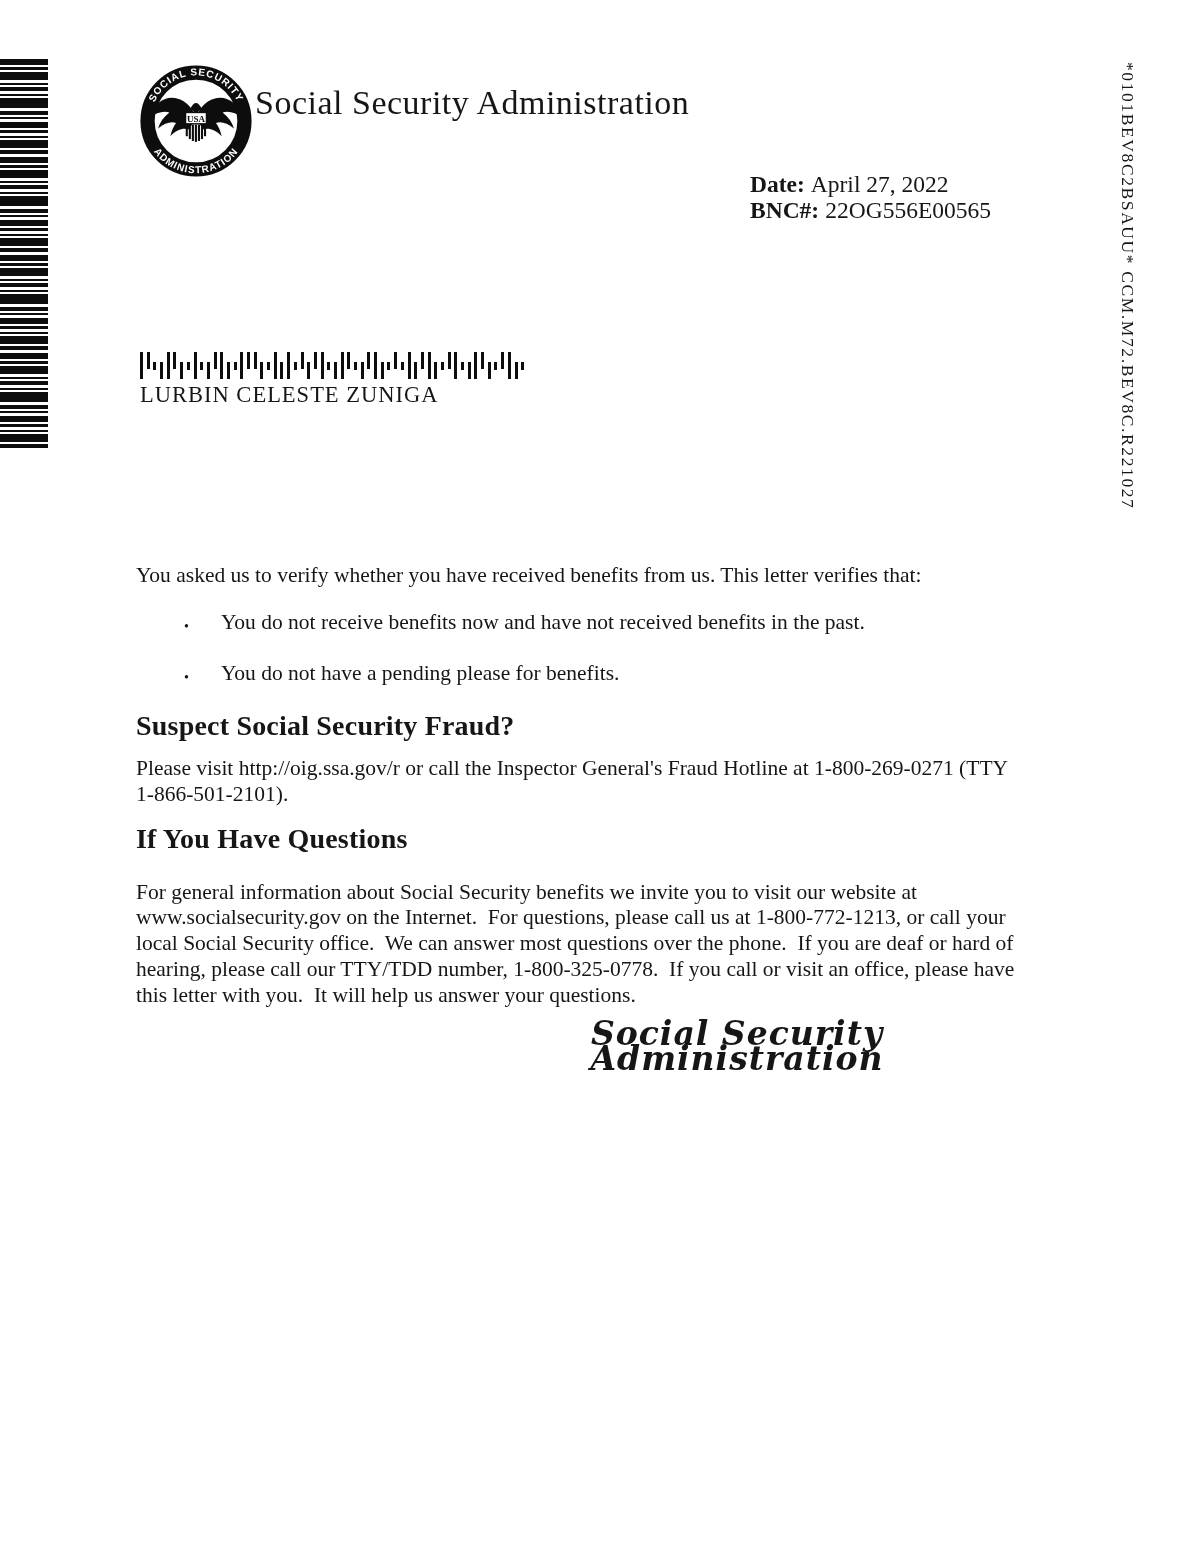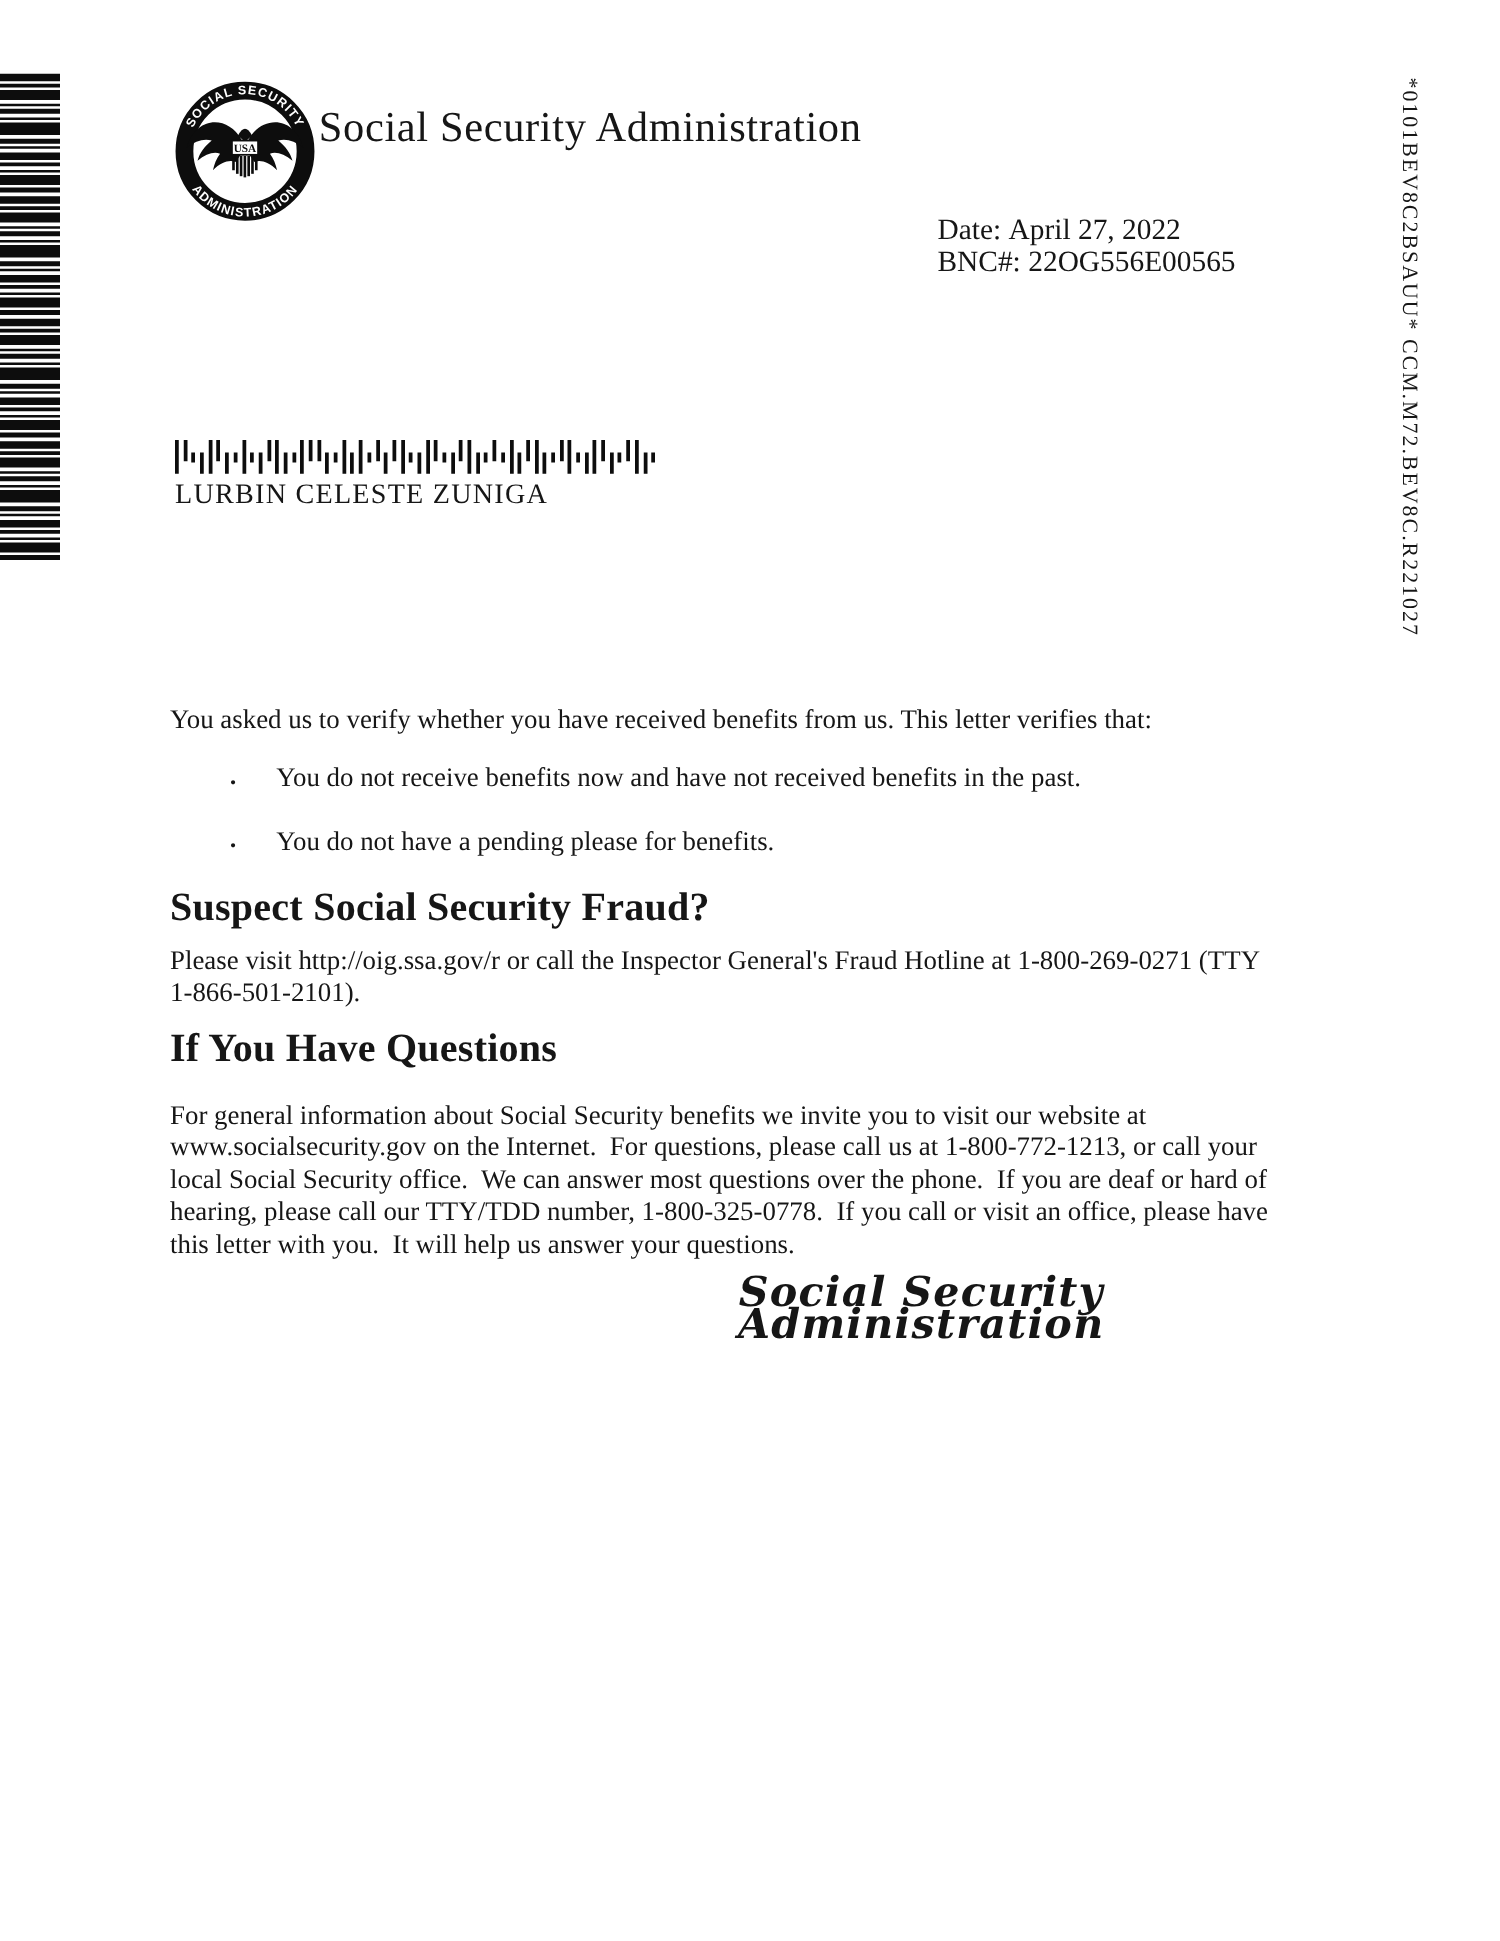--- a/index.html
+++ b/index.html
@@ -21,21 +21,21 @@
   .seal { position:absolute; left:139px; top:64px; width:114px; height:114px; }
 
   
   .titles { position:absolute; left:255px; top:84px; line-height:1.12; }
   .agency-line { font-size:34px; font-weight:400; letter-spacing:0.5px; }
   .doc-title  { font-size:36px; font-weight:700; letter-spacing:0.5px; }
 
   
   .meta { position:absolute; left:750px; top:171px; font-size:23.5px; line-height:26px; }
   .meta .row span { display:inline; }
-  .meta .label { margin-right:6px; }
+  .meta .label { margin-right:6px;font-weight:bold; }
 
   
   .edgecode {
     position:absolute; left:1117px; top:62px; height:430px;
     writing-mode:vertical-rl; text-orientation:sideways;
     font-size:17.5px; letter-spacing:1.6px; white-space:nowrap;
     font-family:"Liberation Serif", serif;
   }
 
   
@@ -49,21 +49,21 @@
   .recipient { margin-top:3px; font-size:22.5px; letter-spacing:1px; }
 
   
   .bodycol { position:absolute; left:136px; top:563px; width:882px;
              font-size:21.5px; line-height:25.8px; }
   .bodycol p { white-space:pre-wrap; }
   .bullets { margin-left:48px; }
   .bullet { display:flex; margin-top:21px; }
   .bullet-mark { width:37px; font-size:14px; padding-top:4px; flex:none; }
   .bullet-text { flex:1; }
-  h2 { font-size:32px; font-weight:700; letter-spacing:0.2px; }
+  h2 { font-size:28px; font-weight:700; letter-spacing:0.2px; }
   .h-fraud { margin-top:23px; }
   .p-fraud { margin-top:17px; }
   .h-questions { margin-top:18px; }
   .p-questions { margin-top:28px; }
 
   
   .signature {
     margin-top:12px; padding-left:320px; text-align:center;
     font-family:"DejaVu Serif", serif;
     font-style:italic; font-weight:700; font-size:33px; letter-spacing:1px;

